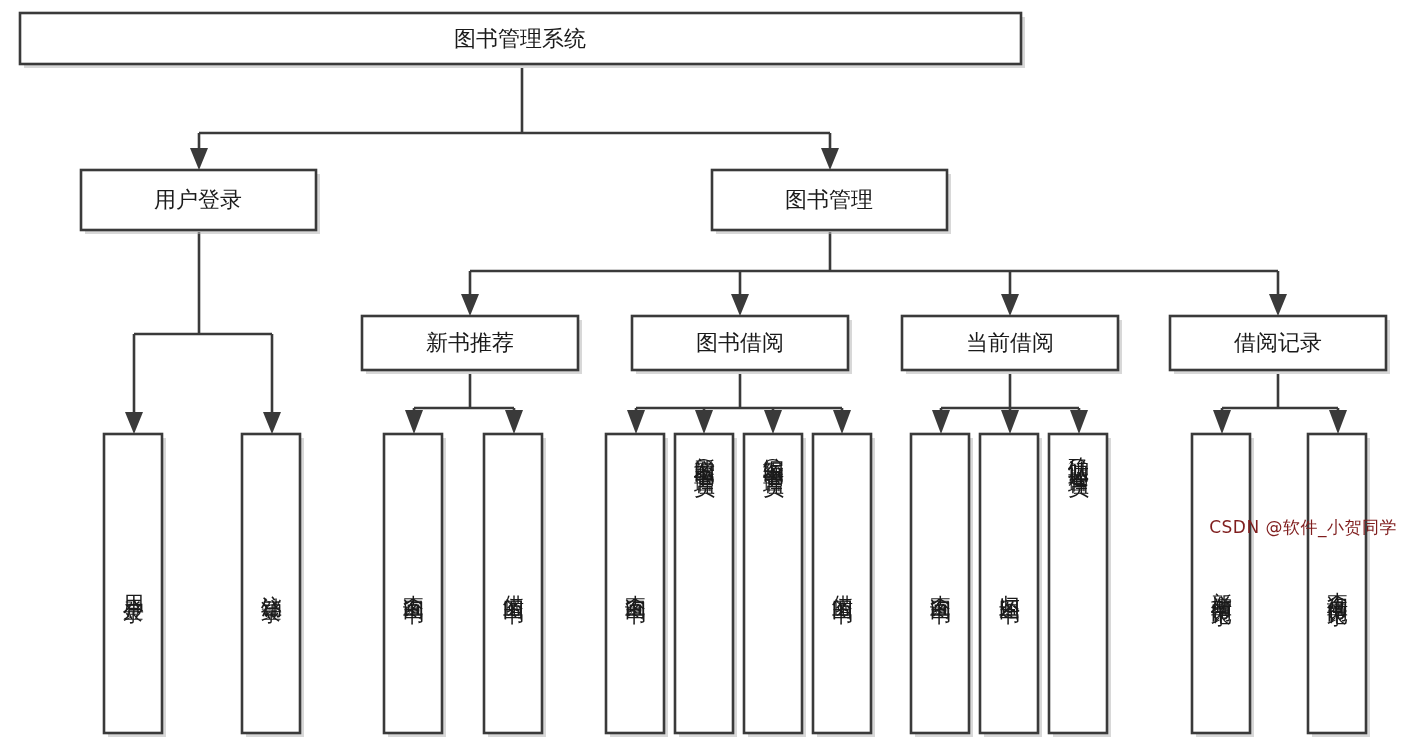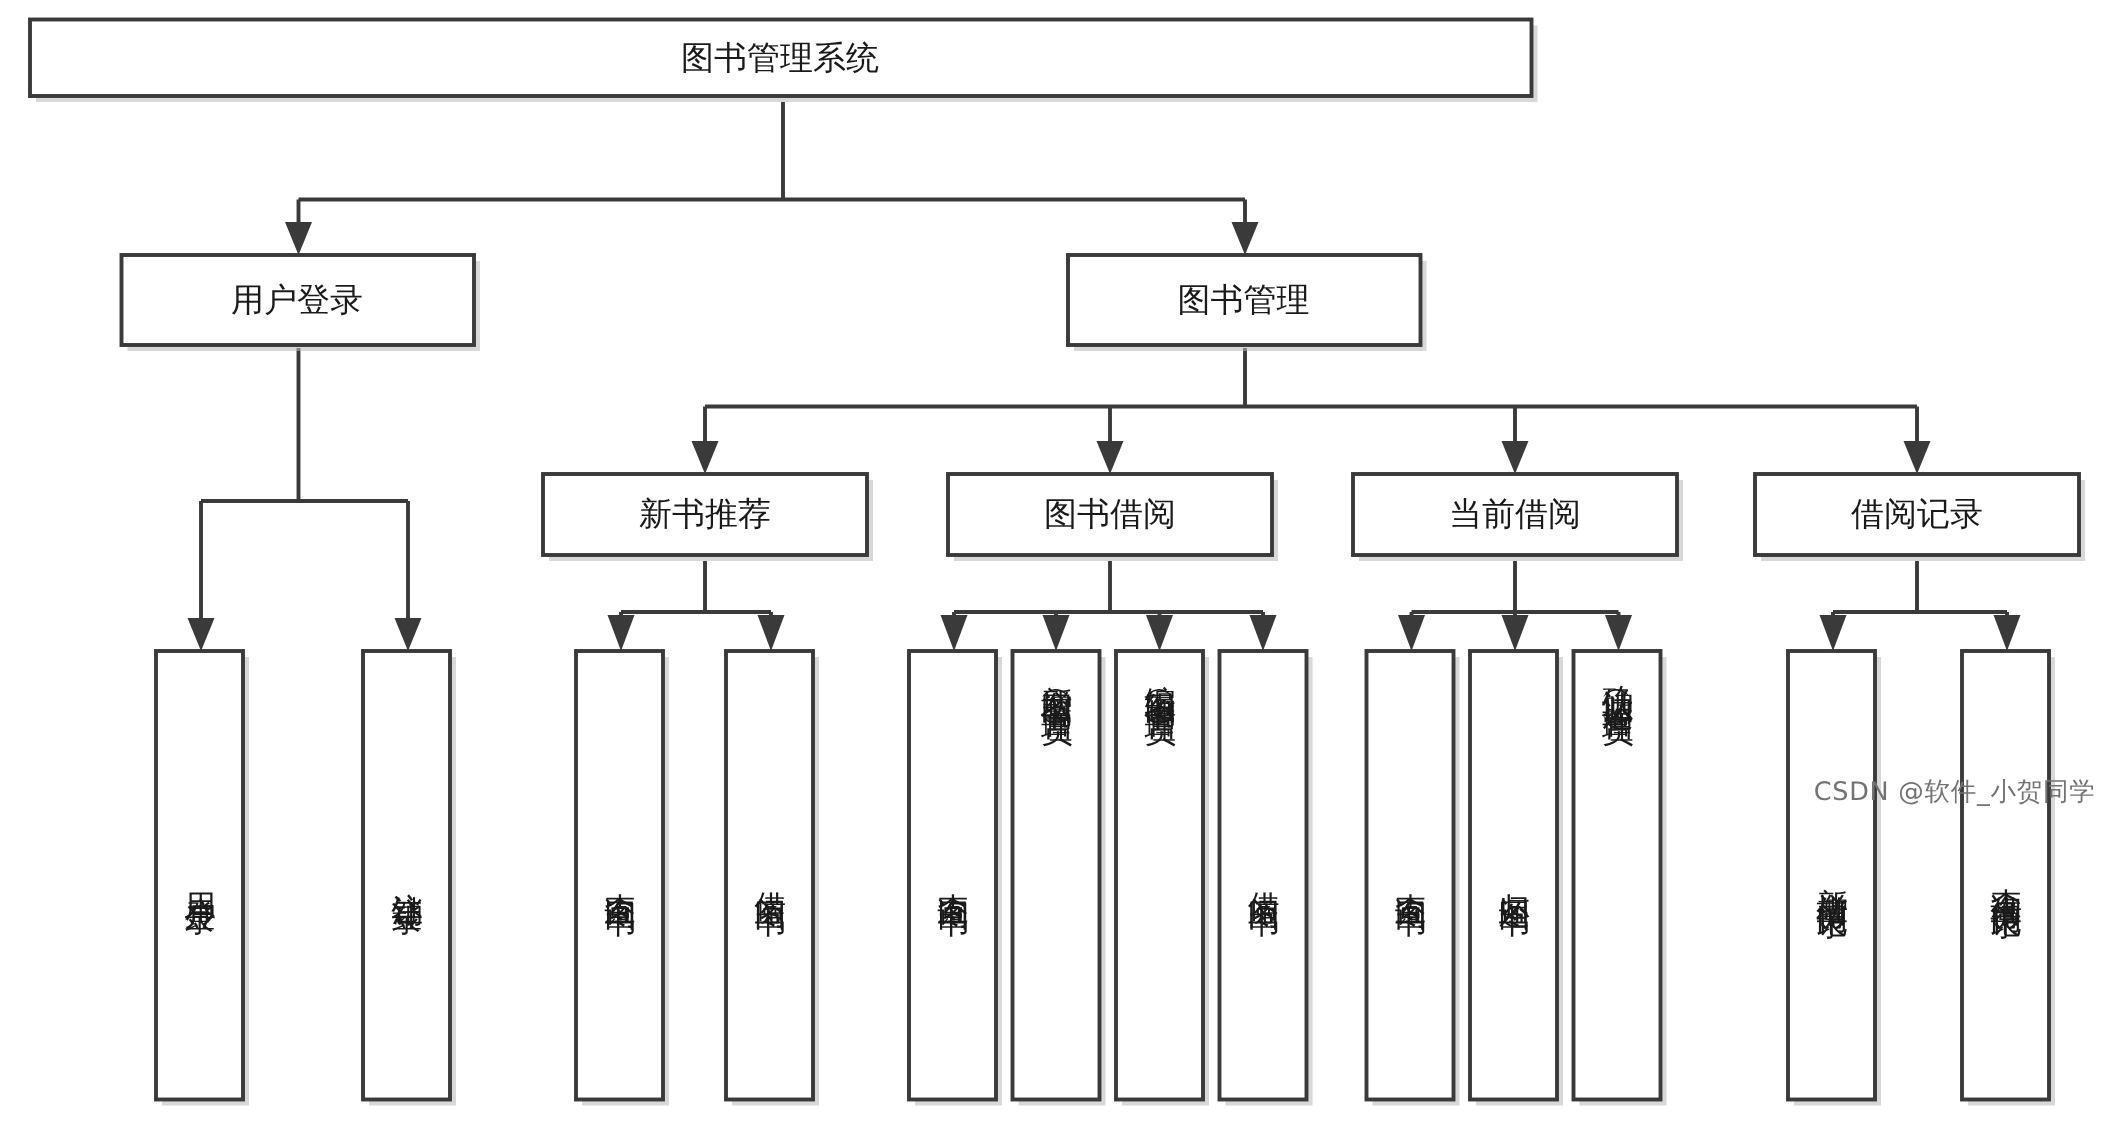--- a/index.html
+++ b/index.html
@@ -71,21 +71,21 @@
     color: #1a1a1a;
     white-space: nowrap;
     text-align: center;
   }
   .watermark {
     position: absolute;
     right: 8px;
     bottom: 6px;
     font-family: "DejaVu Sans", "Liberation Sans", sans-serif;
     font-size: 17px;
-    color: #737373;
+    color: #7f1d1d;
     letter-spacing: 0.5px;
     white-space: nowrap;
   }
 </style>
 </head>
 <body>
 
 <div id="diagram-root">
 
   <svg class="diagram-canvas" viewBox="0 0 1405 747">

